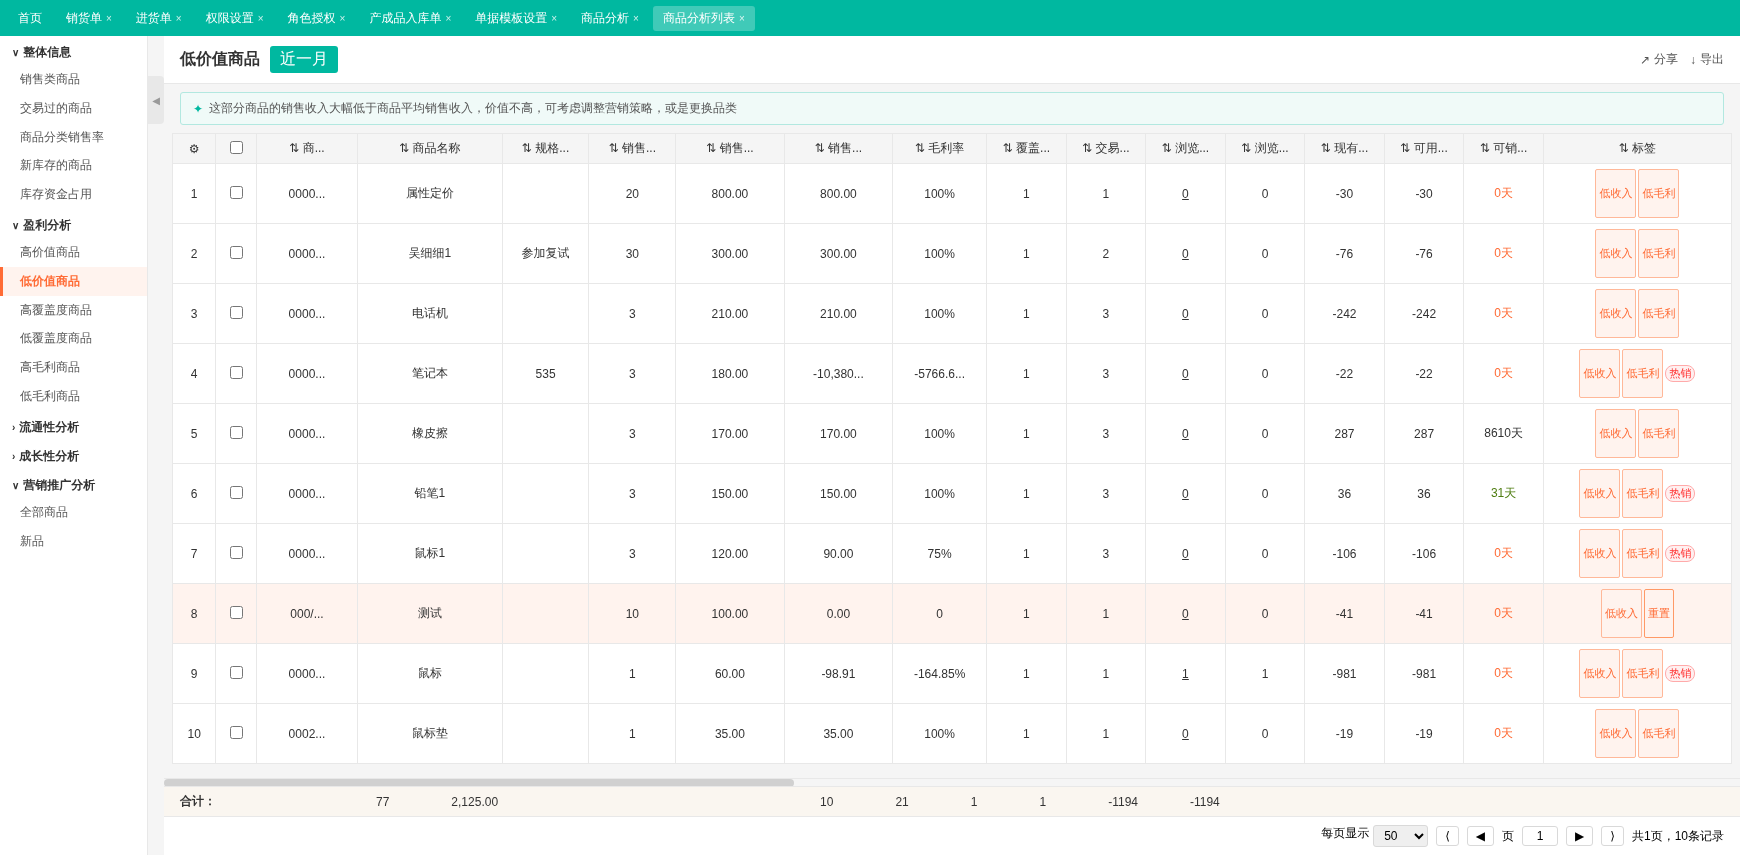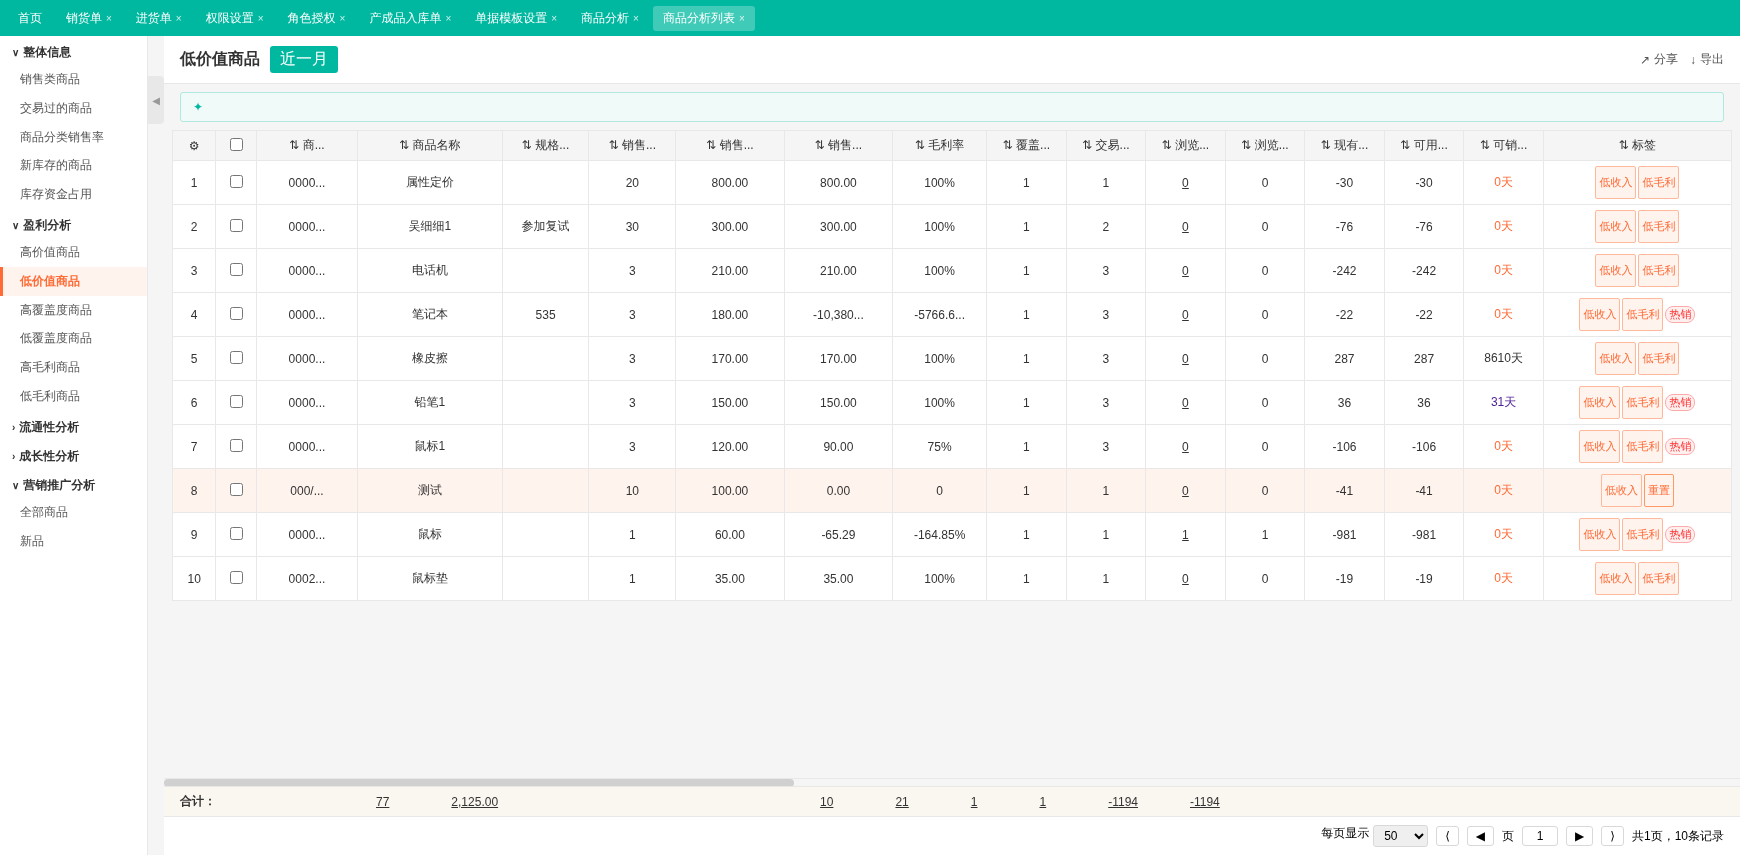--- a/index.html
+++ b/index.html
@@ -165,35 +165,35 @@
     tbody td {
       border: 1px solid #e8e8e8;
       padding: 5px 4px;
       text-align: center;
       color: #333;
       white-space: nowrap;
       overflow: hidden;
       text-overflow: ellipsis;
     }
     tbody tr.highlighted { background: #fff3ee; }
-    .tag-orange { color: #ff6b35; font-size: 11px; background: #fff3ee; border: 1px solid #ffb899; border-radius: 2px; padding: 8px 3px; margin: 0 1px; display: inline-block; }
+    .tag-orange { color: #ff6b35; font-size: 11px; background: #fff3ee; border: 1px solid #ffb899; border-radius: 2px; padding: 16px 3px; margin: 0 1px; display: inline-block; }
     .tag-red { color: #ff3333; font-size: 11px; background: #fff0f0; border: 1px solid #ffaaaa; border-radius: 8px; padding: 0 3px; margin: 0 1px; display: inline-block; }
     .link-underline { text-decoration: underline; color: #333; cursor: pointer; }
 
     
     .table-footer {
       background: #faf6f0;
       border-top: 1px solid #e8e8e8;
       padding: 6px 16px;
       display: flex;
       align-items: center;
       gap: 16px;
     }
     .footer-label { color: #333; font-weight: bold; }
-    .footer-value { color: #333; text-decoration: underline; }
+    .footer-value { color: #333; }
 
     
     .pagination-bar {
       background: #fff;
       border-top: 1px solid #e8e8e8;
       padding: 8px 16px;
       display: flex;
       align-items: center;
       justify-content: flex-end;
       gap: 8px;
@@ -349,20 +349,21 @@
         </div>
         <div class="action-btn">
           <span>↓</span>
           <span>导出</span>
         </div>
       </div>
     </div>
 
     <div class="info-bar">
       <span class="star">✦</span>
+      <span>这部分商品的销售收入大幅低于商品平均销售收入，价值不高，可考虑调整营销策略，或是更换品类</span>
     </div>
 
     <div class="table-container">
       <table>
         <thead>
           <tr>
             <th style="width:30px">⚙</th>
             <th style="width:28px"><input type="checkbox" style=""></th>
             <th style="width:70px"><span>⇅</span> 商...</th>
             <th style="width:100px"><span>⇅</span> 商品名称</th>
@@ -486,21 +487,21 @@
     <td>3</td>
     <td>150.00</td>
     <td>150.00</td>
     <td>100%</td>
     <td>1</td>
     <td>3</td>
     <td><span class="link-underline">0</span></td>
     <td>0</td>
     <td>36</td>
     <td>36</td>
-    <td style="color:#4c1d95">31天</td>
+    <td style="color:#4d7c0f">31天</td>
     <td><span class="tag-orange">低收入</span><span class="tag-orange">低毛利</span><span class="tag-red">热销</span></td>
   </tr>
             <tr>
     <td>7</td>
     <td><input type="checkbox" style=""></td>
     <td>0000...</td>
     <td>鼠标1</td>
     <td></td>
     <td>3</td>
     <td>120.00</td>
@@ -535,21 +536,21 @@
     <td><span class="tag-orange">低收入</span><span class="tag-orange" style="color:#ff6b35;border-color:#ff9966;">重置</span></td>
   </tr>
             <tr>
     <td>9</td>
     <td><input type="checkbox" style=""></td>
     <td>0000...</td>
     <td>鼠标</td>
     <td></td>
     <td>1</td>
     <td>60.00</td>
-    <td>-65.29</td>
+    <td>-98.91</td>
     <td>-164.85%</td>
     <td>1</td>
     <td>1</td>
     <td><span class="link-underline">1</span></td>
     <td>1</td>
     <td>-981</td>
     <td>-981</td>
     <td style="color:#ff6b35">0天</td>
     <td><span class="tag-orange">低收入</span><span class="tag-orange">低毛利</span><span class="tag-red">热销</span></td>
   </tr>

